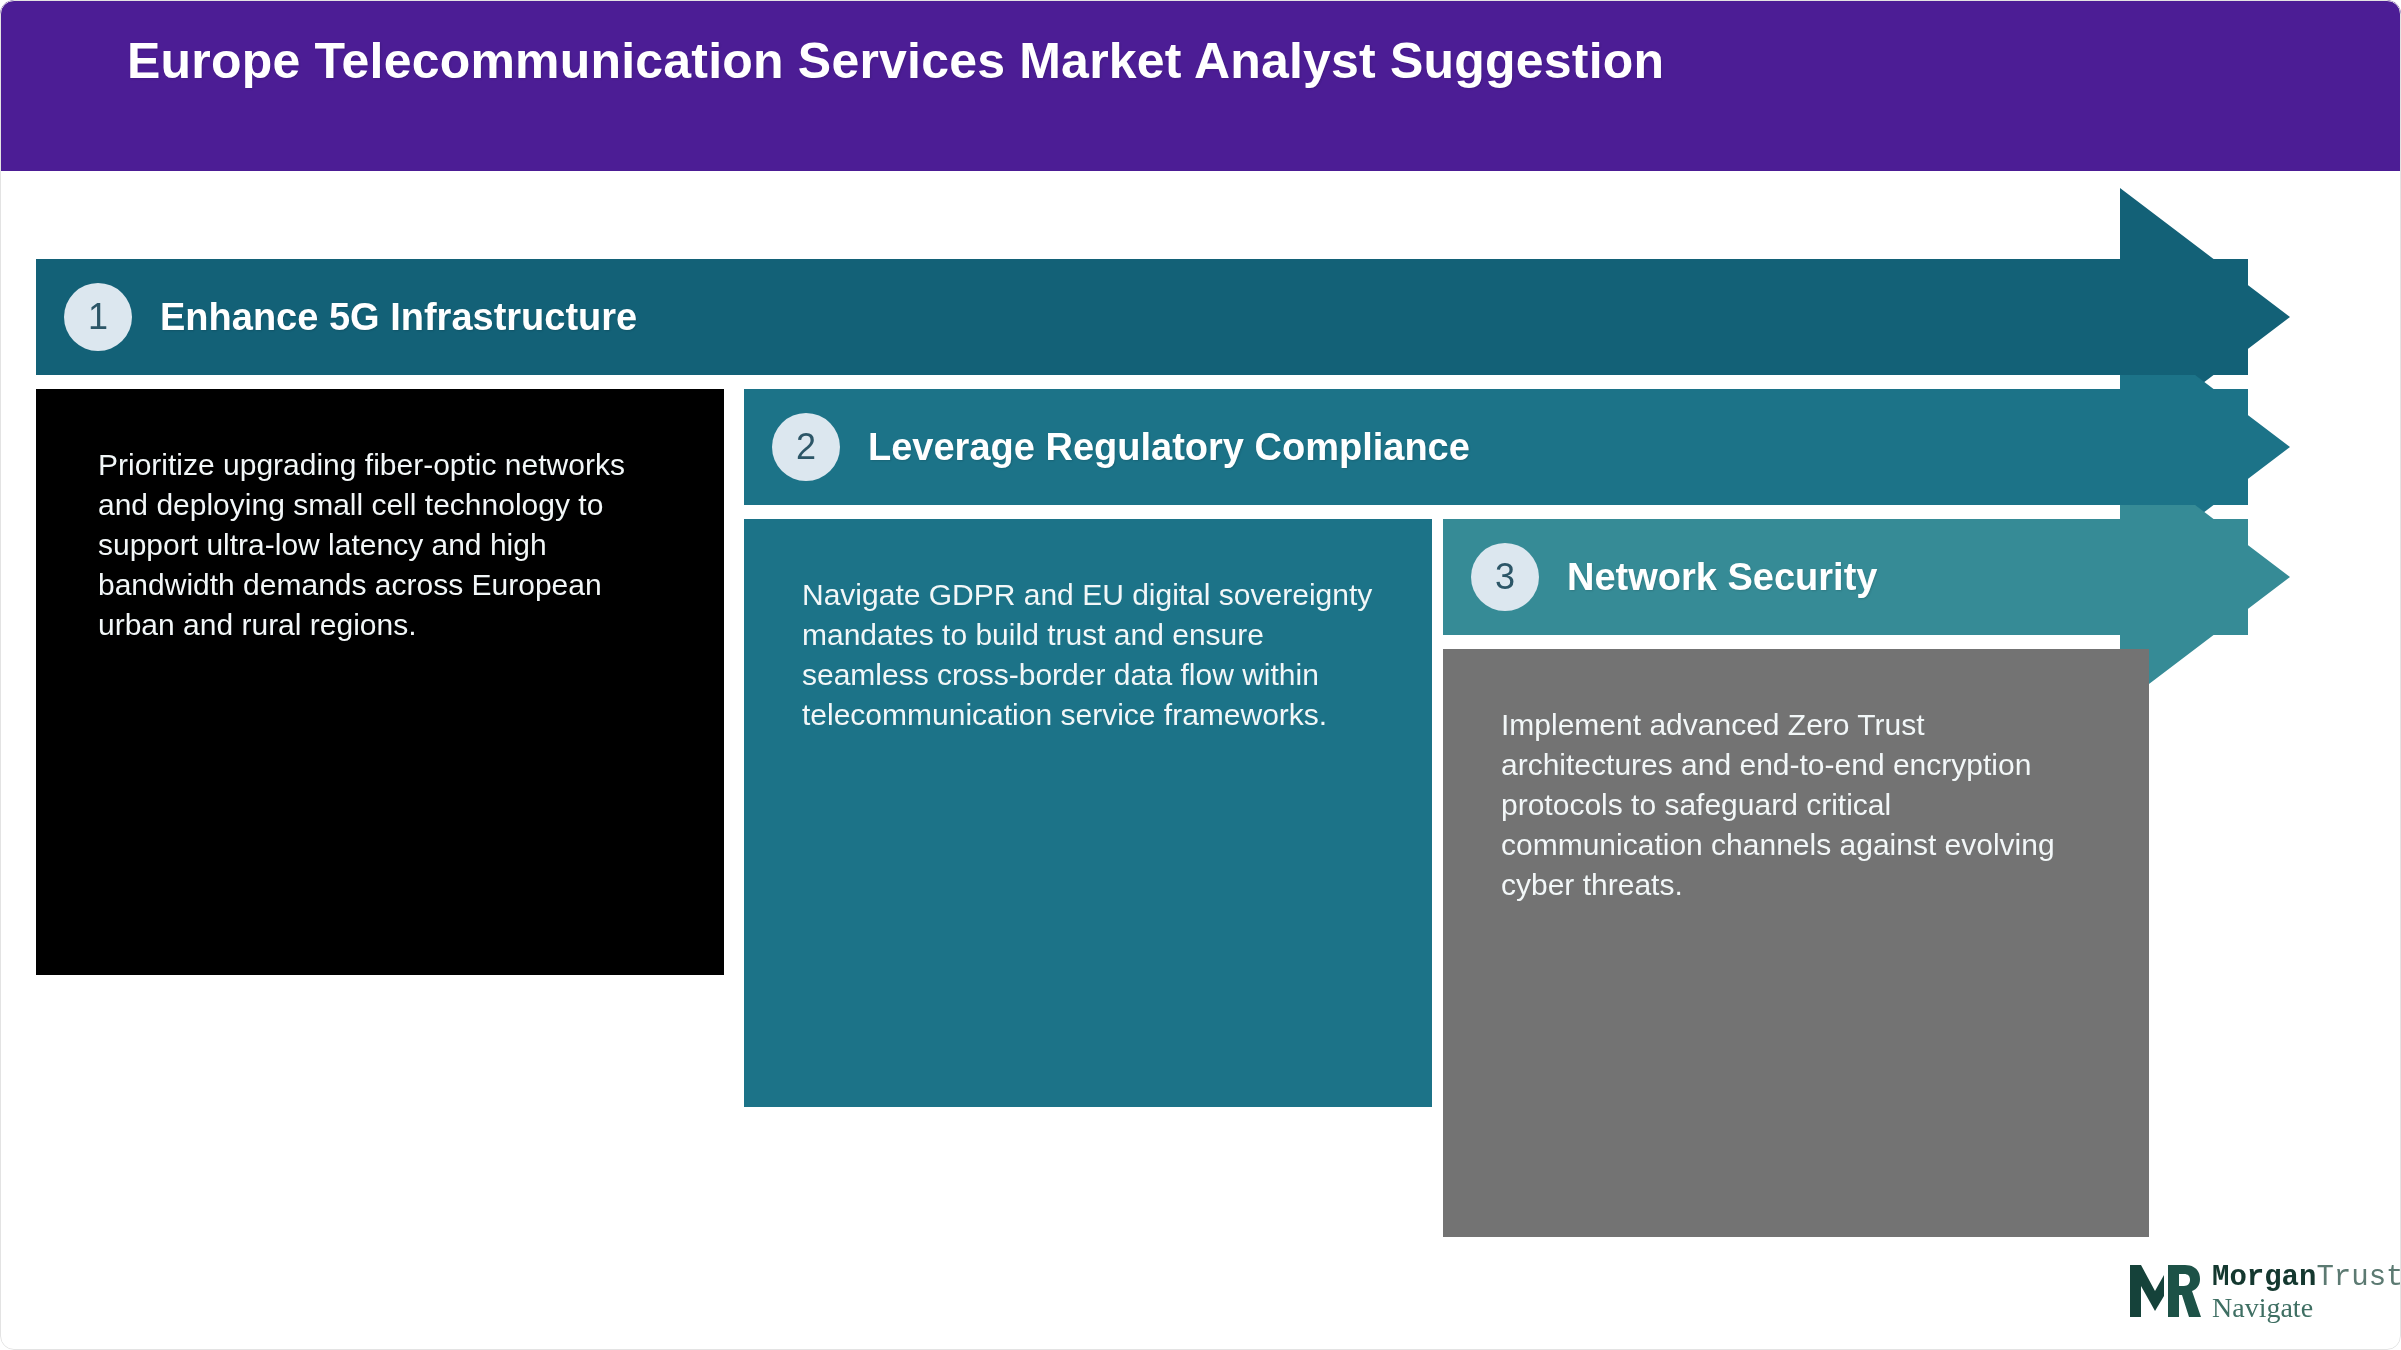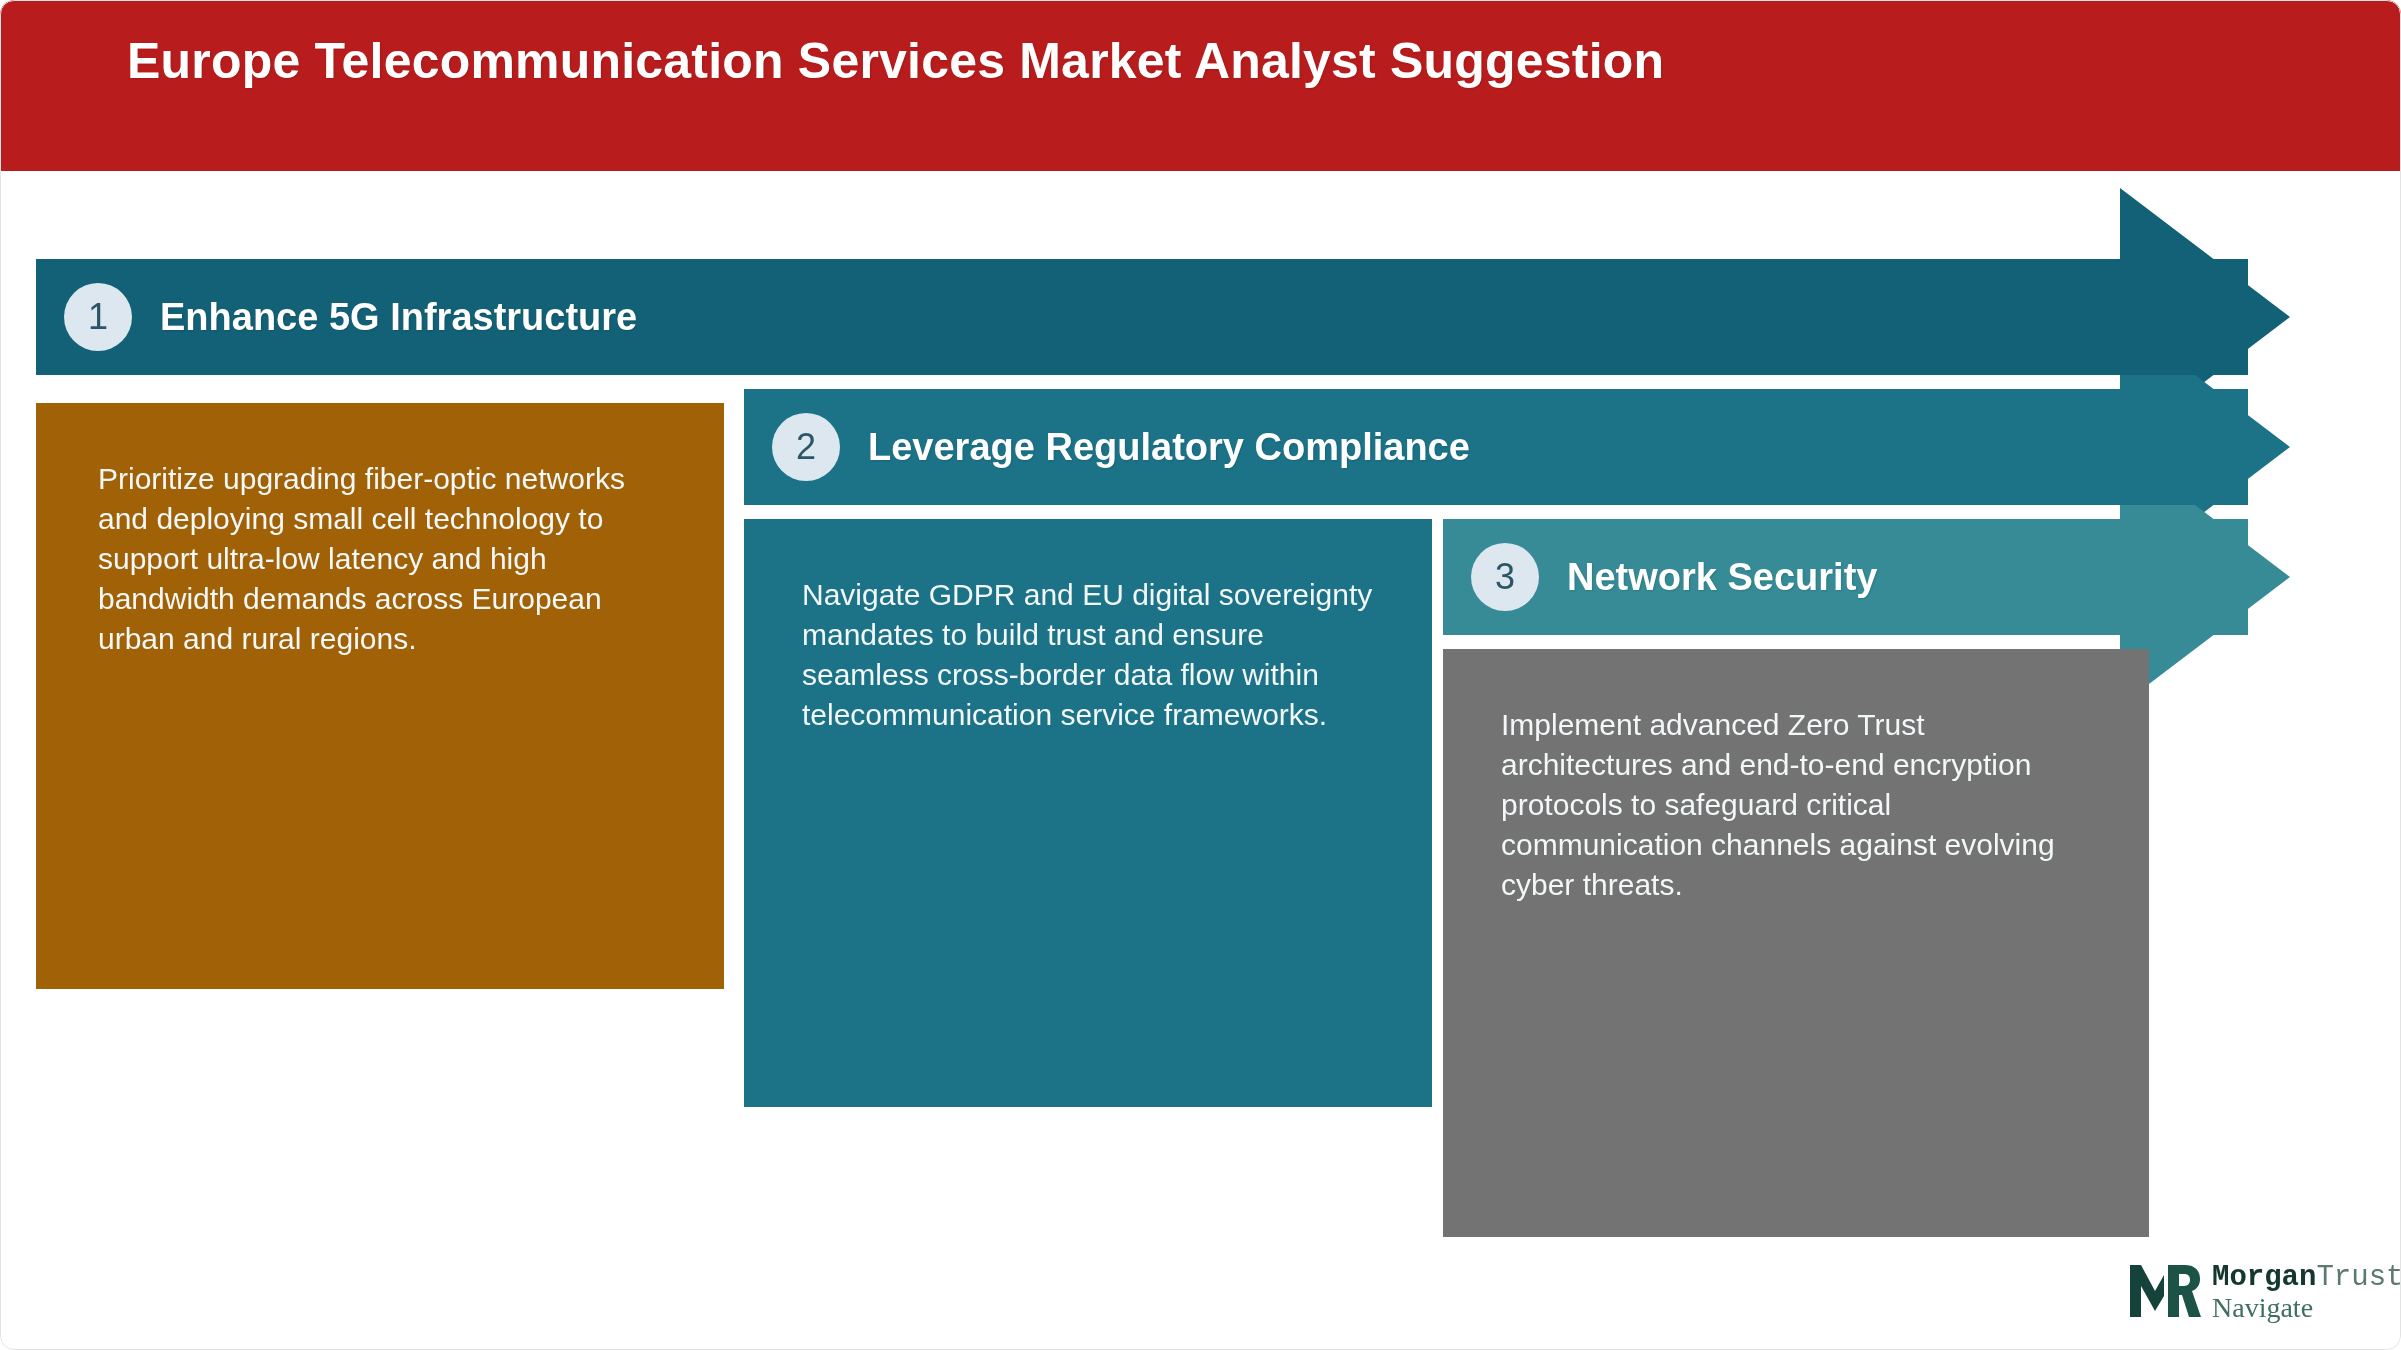--- a/index.html
+++ b/index.html
@@ -21,21 +21,21 @@
   #page-border {
     position:absolute; left:0; top:0; width:2401px; height:1350px;
     border:1px solid #e3e3e3; border-radius:14px;
     pointer-events:none;
   }
 
   
   #header {
     position:absolute; left:0; top:0;
     width:2401px; height:171px;
-    background:#b91c1c;
+    background:#4c1d95;
     border-top-left-radius:14px; border-top-right-radius:14px;padding-left:34px;
   }
   #header-title {
     position:absolute; left:127px; top:32px;
     font-size:50px; font-weight:bold; color:#ffffff;
     letter-spacing:.2px; white-space:nowrap;
     text-shadow:1px 1px 2px rgba(0,0,0,.12);
   }
 
   
@@ -70,21 +70,21 @@
   .body-box {
     position:absolute;
     color:#ffffff;
   }
   .body-text {
     position:absolute;
     font-size:30px; line-height:40px;
     color:#f2f7f8; font-weight:400;
   }
 
-  #body-1 { left:36px;   top:403px; width:688px; height:586px; background:#a16207; }
+  #body-1 { left:36px;   top:389px; width:688px; height:586px; background:#000000; }
   #body-1 .body-text { left:62px; top:56px; width:580px; }
 
   #body-2 { left:744px;  top:519px; width:688px; height:588px; background:#1c7388; }
   #body-2 .body-text { left:58px; top:56px; width:590px; }
 
   #body-3 { left:1443px; top:649px; width:706px; height:588px; background:#737373; }
   #body-3 .body-text { left:58px; top:56px; width:590px; }
 
   
   #source-note {

